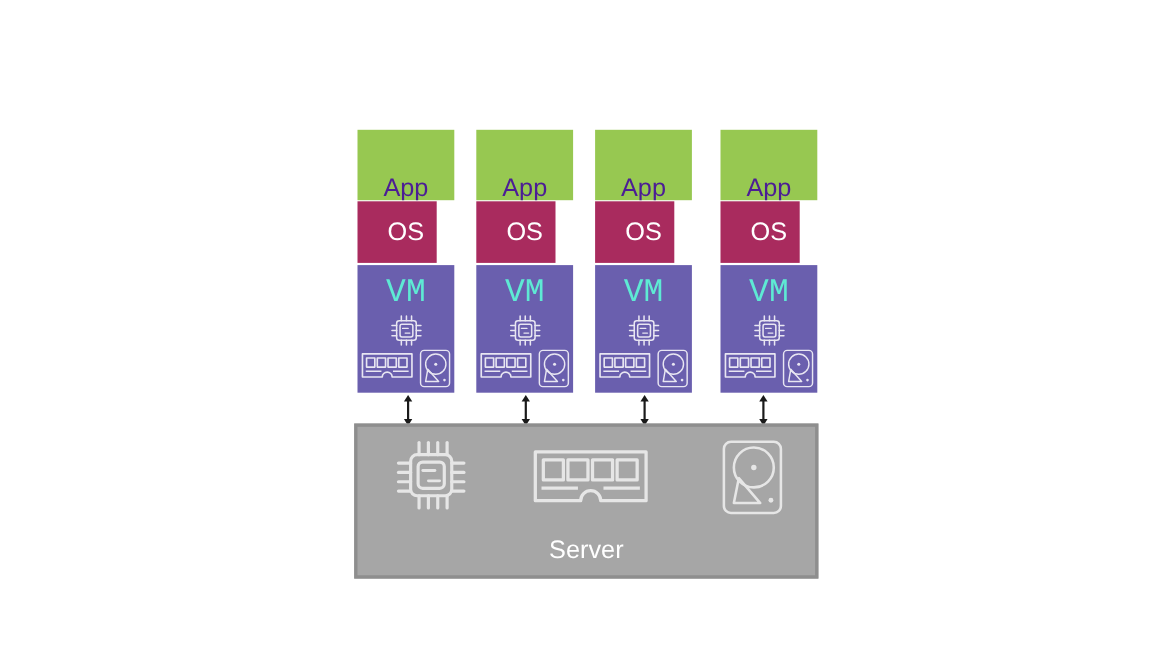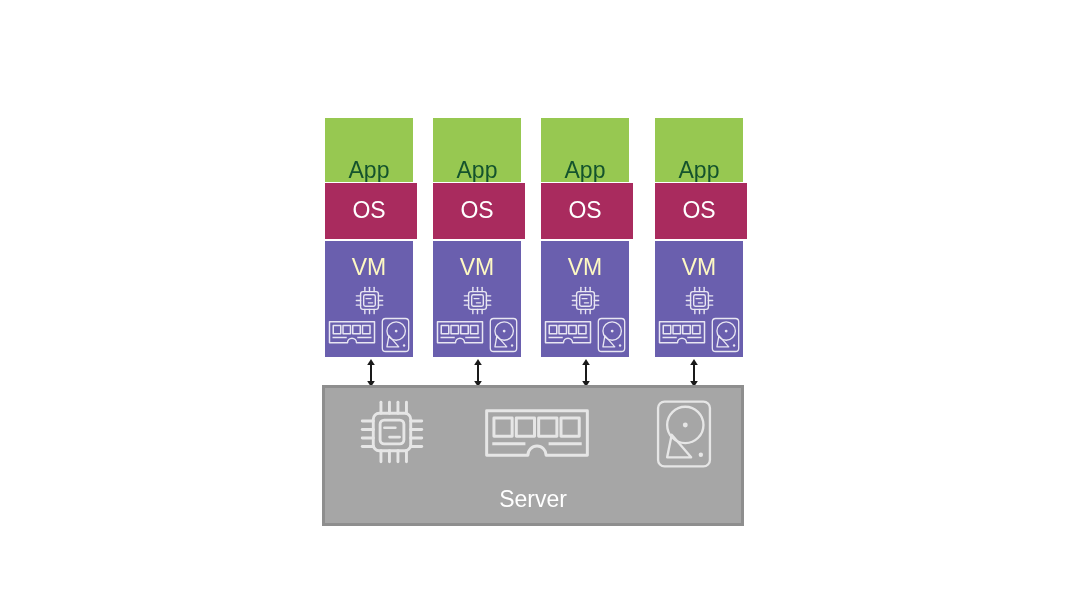--- a/index.html
+++ b/index.html
@@ -17,48 +17,49 @@
 
   .app-block{
     position:absolute;left:0;top:0;width:88px;height:64px;
     background:var(--app-bg);
     overflow:hidden;
   }
   .app-label{
     position:absolute;left:0;top:39px;width:88px;
     text-align:center;
     font-size:23px;line-height:27px;
-    color:#14532d;
+    color:#4c1d95;
     white-space:nowrap;
   }
 
   .os-block{
-    position:absolute;left:0;top:65px;width:92px;height:56px;
+    position:absolute;left:0;top:65px;width:72px;height:56px;
     background:var(--os-bg);
     overflow:hidden;
   }
   .os-label{
     position:absolute;left:0;top:14px;width:88px;
     text-align:center;
     font-size:23px;line-height:27px;
     color:#ffffff;
     white-space:nowrap;
   }
 
   .vm-block{
     position:absolute;left:0;top:123px;width:88px;height:116px;
     background:var(--vm-bg);
     overflow:hidden;
   }
   .vm-label{
     position:absolute;left:0;top:13px;width:88px;
     text-align:center;
-    font-size:23px;line-height:27px;
-    color:#fef9c3;
+    font-size:30px;line-height:27px;
+    color:#5eead4;
     white-space:nowrap;
+    font-family:Liberation Mono, monospace;
   }
   .vm-cpu{position:absolute;left:29px;top:44px;width:31px;height:31px;}
   .vm-ram{position:absolute;left:3px;top:79px;width:48px;height:26px;}
   .vm-hdd{position:absolute;left:56px;top:76px;width:29px;height:36px;}
 
   
   .arrow{position:absolute;width:12px;height:28px;}
 
   
   .server-bar{

